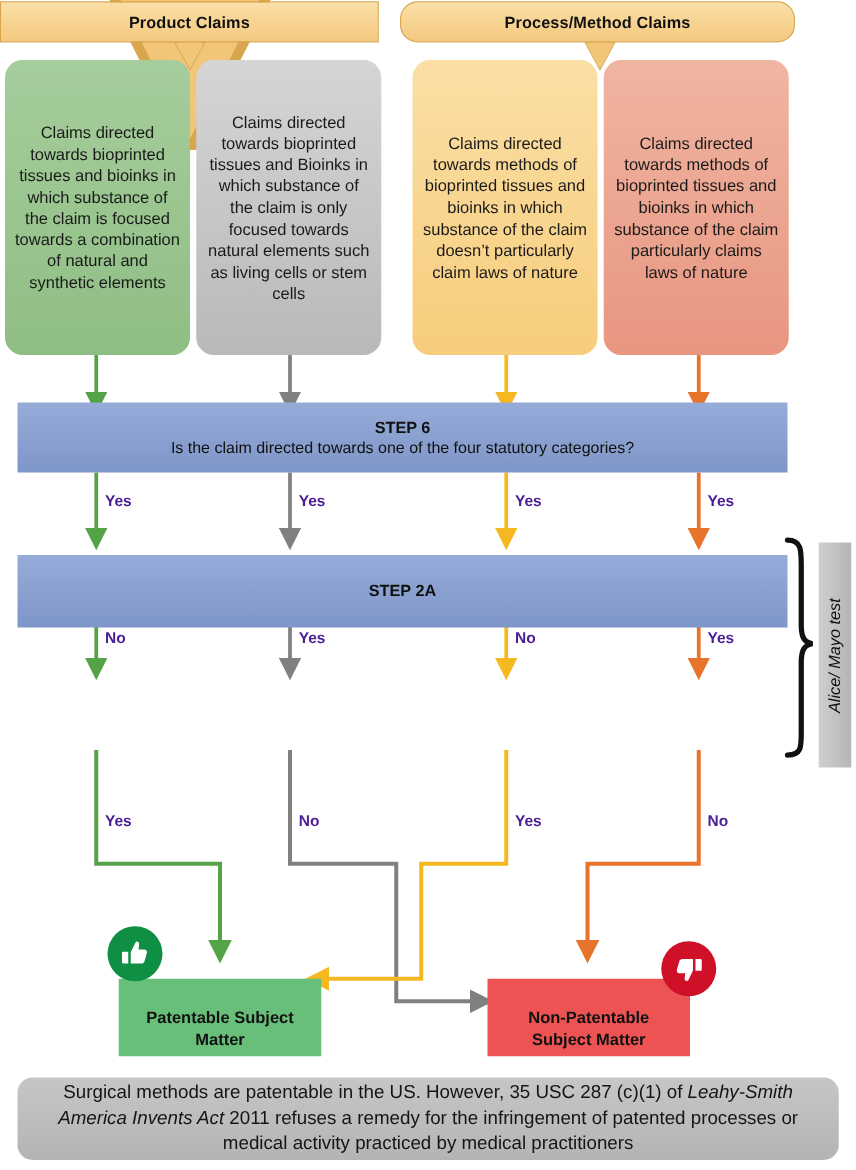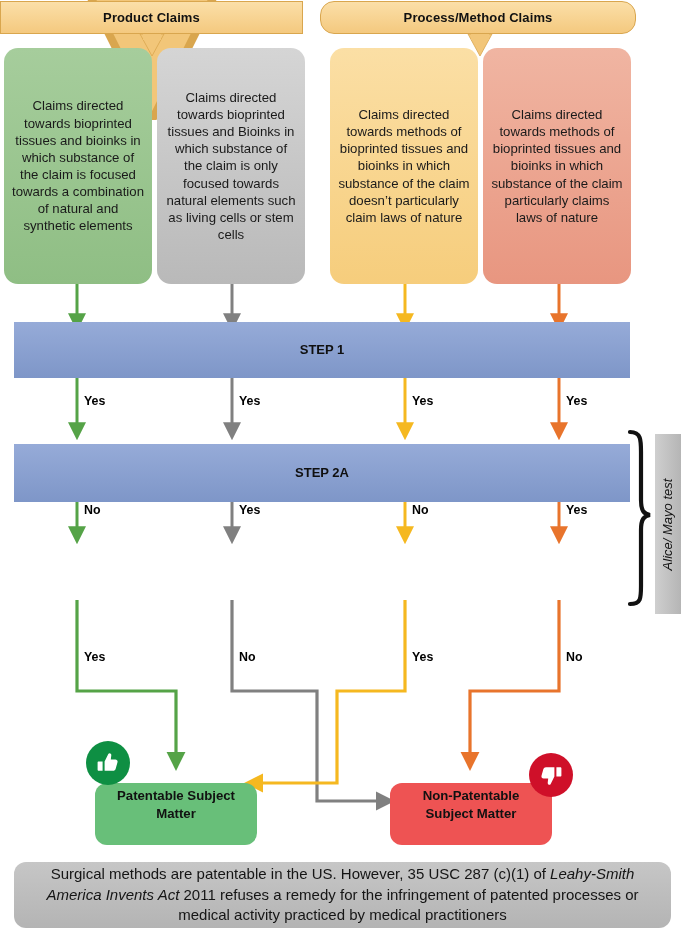--- a/index.html
+++ b/index.html
@@ -37,38 +37,38 @@
     position: absolute;
     background: linear-gradient(180deg,#96abd8 0%,#7e96c8 100%);
     display: flex; flex-direction: column; align-items: center;
     justify-content: center; text-align: center;
     color: #101010; padding: 4px 14px;
   }
   .stepbox .st-title { font-weight: bold; font-size: 13px; line-height: 1.35; }
   .stepbox .st-q { font-size: 12.8px; line-height: 1.30; }
 
   .outcome {
-    position: absolute; border-radius: 12px;
-    display: flex; align-items: flex-start; justify-content: center;
+    position: absolute; border-radius: 0;
+    display: flex; align-items: flex-end; justify-content: center;
     text-align: center; font-weight: bold; font-size: 13.2px;
     line-height: 1.35; color: #111; padding: 4px 10px;
   }
   .oc-green { background:#68bf79; }
   .oc-red   { background:#ee5353; }
 
   .badge {
     position: absolute; border-radius: 50%;
     display: flex; align-items: center; justify-content: center;
     color: #fff; font-size: 24px; line-height: 1;
   }
   .badge-up   { background:#0e8f43; }
   .badge-down { background:#cf1029; }
 
   .lbl {
-    position: absolute; font-weight: bold; font-size: 12.4px; color: #000000;
+    position: absolute; font-weight: bold; font-size: 12.4px; color: #4c1d95;
     white-space: nowrap;
   }
 
   .footer {
     position: absolute; border-radius: 12px;
     background: linear-gradient(180deg,#c6c6c6 0%,#b4b4b4 100%);
     display: flex; align-items: center; justify-content: center;
     text-align: center; font-size: 15px; line-height: 1.38; color: #151515;
     padding: 8px 26px;
   }
@@ -171,21 +171,22 @@
     <span>Claims directed towards bioprinted tissues and Bioinks in which substance of the claim is only focused towards natural elements such as living cells or stem cells</span>
   </div>
   <div class="claimbox cb-yellow" style="left:330px; top:48px; width:148px; height:236px;">
     <span>Claims directed towards methods of bioprinted tissues and bioinks in which substance of the claim doesn’t particularly claim laws of nature</span>
   </div>
   <div class="claimbox cb-salmon" style="left:483px; top:48px; width:148px; height:236px;">
     <span>Claims directed towards methods of bioprinted tissues and bioinks in which substance of the claim particularly claims laws of nature</span>
   </div>
 
   <div class="stepbox" style="left:14px; top:322px; width:616px; height:56px;">
-    <div class="st-title">STEP 1</div>
+    <div class="st-title">STEP 6</div>
+    <div class="st-q">Is the claim directed towards one of the four statutory categories?</div>
   </div>
 
   <div class="stepbox" style="left:14px; top:444px; width:616px; height:58px;">
     <div class="st-title">STEP 2A</div>
   </div>
 
 
   <div class="lbl" style="left:84px;  top:394px;">Yes</div>
   <div class="lbl" style="left:239px; top:394px;">Yes</div>
   <div class="lbl" style="left:412px; top:394px;">Yes</div>

